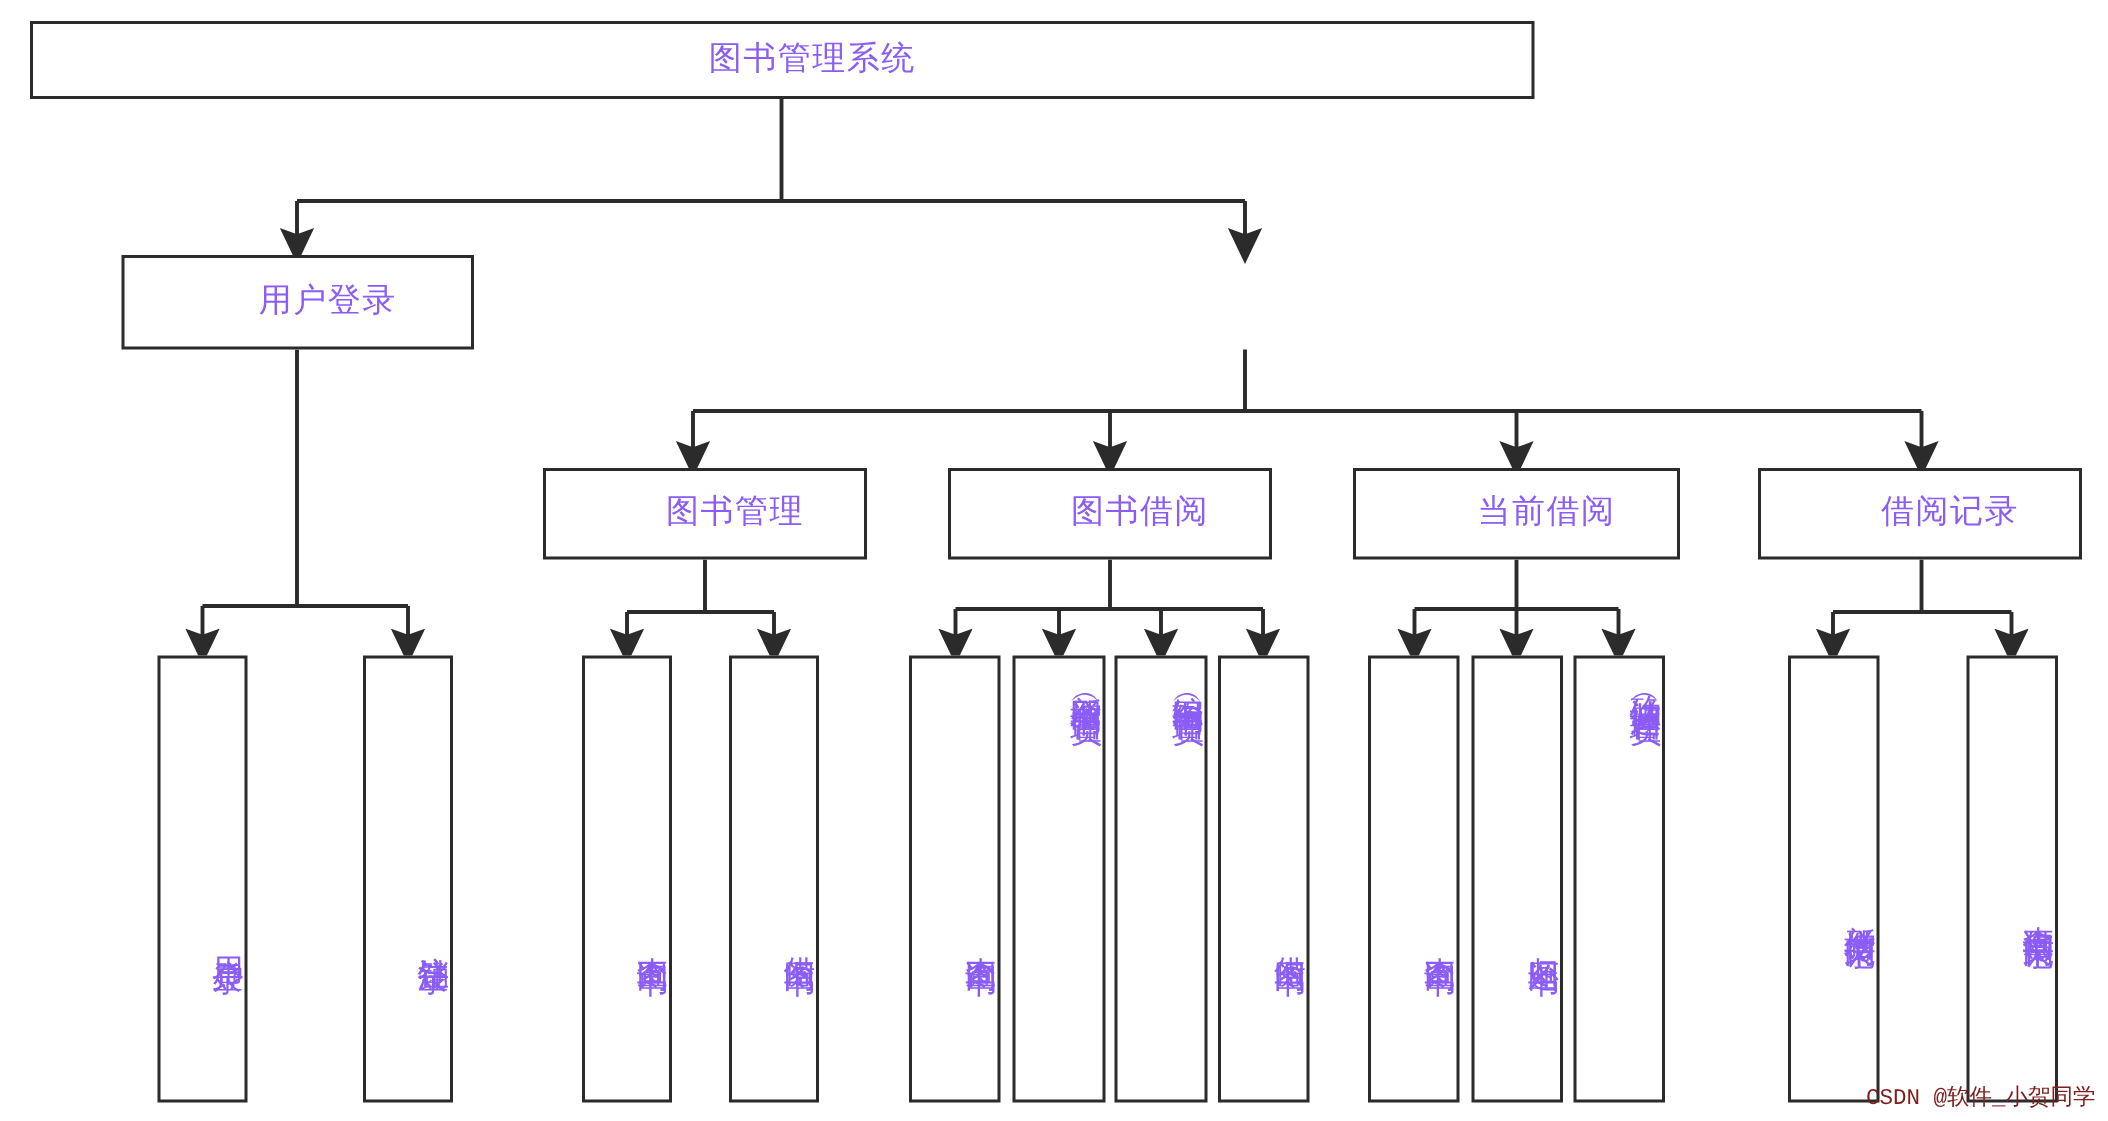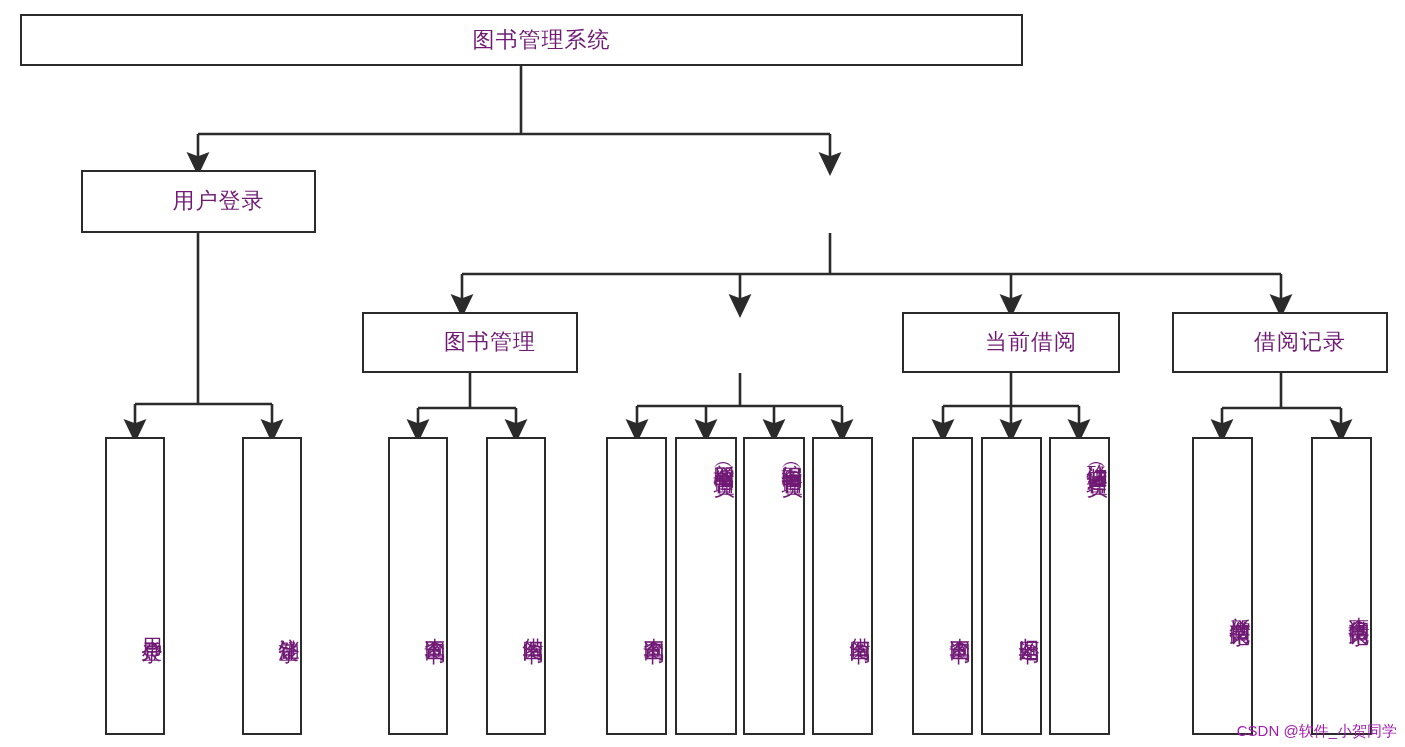--- a/index.html
+++ b/index.html
@@ -12,21 +12,21 @@
   }
   #canvas{position:absolute;left:0;top:0;width:1405px;height:747px;}
   .node{
     position:absolute;
     box-sizing:border-box;
     background:#ffffff;
     border:2px solid #2b2b2b;
     display:flex;
     align-items:center;
     justify-content:center;
-    color:#701a75;
+    color:#8b5cf6;
     padding-left:40px;
   }
   .node.h{
     font-size:22px;
     letter-spacing:1px;
     line-height:1.1;
   }
   .node.v{
     writing-mode:vertical-rl;
     text-orientation:upright;
@@ -38,23 +38,23 @@
     letter-spacing:2px;
   }
   .node.v.top{
     justify-content:flex-start;
   }
   svg#links{position:absolute;left:0;top:0;width:1405px;height:747px;pointer-events:none;}
   #watermark{
     position:absolute;
     right:8px;bottom:6px;
     font-size:15px;
-    color:#a21caf;
+    color:#7f1d1d;
     white-space:nowrap;
-    font-family:Liberation Sans, sans-serif;
+    font-family:Liberation Mono, monospace;
   }
 </style>
 </head>
 <body>
 
 <div id="canvas">
 
   <svg id="links" viewBox="0 0 1405 747">
     <defs>
       <marker id="arw" markerWidth="11" markerHeight="11" refX="4.2" refY="5" orient="auto" markerUnits="strokeWidth">
@@ -109,20 +109,23 @@
     <span>图书管理系统</span>
   </div>
 
   <div class="node h" style="left:81px;top:170px;width:235px;height:63px;">
     <span>用户登录</span>
   </div>
 
   <div class="node h" style="left:362px;top:312px;width:216px;height:61px;">
     <span>图书管理</span>
   </div>
+  <div class="node h" style="left:632px;top:312px;width:216px;height:61px;">
+    <span>图书借阅</span>
+  </div>
   <div class="node h" style="left:902px;top:312px;width:218px;height:61px;">
     <span>当前借阅</span>
   </div>
   <div class="node h" style="left:1172px;top:312px;width:216px;height:61px;">
     <span>借阅记录</span>
   </div>
 
   <div class="node v" style="left:105px;top:437px;width:60px;height:298px;padding-top:78px;">
     <span>用户登录</span>
   </div>

